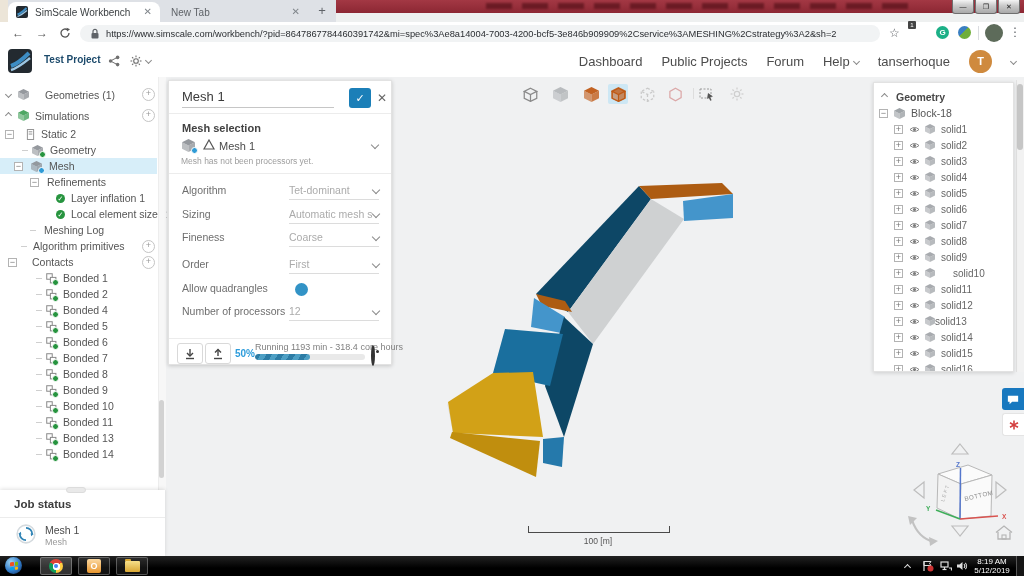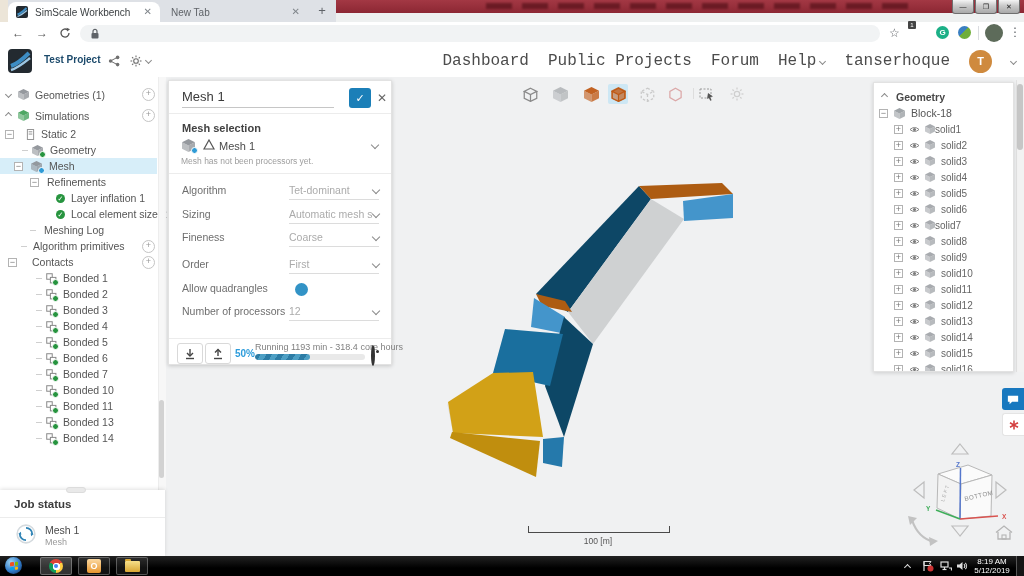--- a/index.html
+++ b/index.html
@@ -32,21 +32,21 @@
   .ext-red::after{content:"";position:absolute;left:4px;top:3px;width:7px;height:7px;border-radius:50%;background:#fff;}
   .ext-badge{position:absolute;right:-3px;bottom:-3px;width:8px;height:8px;background:#444;color:#fff;
     font-size:6px;line-height:8px;text-align:center;border-radius:1px;}
   .ext-green{width:13px;height:13px;border-radius:50%;background:#1cb087;color:#fff;font-size:8px;font-weight:bold;
     text-align:center;line-height:13px;}
   .ext-idm{width:13px;height:13px;border-radius:50%;background:linear-gradient(135deg,#3a7fc1 45%,#6fae3a 45%);}
   .avatar-sm{width:18px;height:18px;border-radius:50%;background:#5d6b5a;}
   
   .appheader{left:0;top:45px;width:1024px;height:32px;background:#fff;border-bottom:1px solid #e7e7e7;}
   .project-title{font-size:10px;font-weight:bold;color:#1c4a6b;}
-  .hdr-nav{font-size:16px;color:#4c4c4c;white-space:nowrap;font-family:Liberation Mono, monospace;}
+  .hdr-nav{font-size:13px;color:#4c4c4c;white-space:nowrap;}
   .avatar-T{width:23px;height:23px;border-radius:50%;background:#cf8a3e;color:#fff;font-size:11px;font-weight:bold;
     text-align:center;line-height:23px;}
   .chev{display:inline-block;width:5px;height:5px;border-right:1.4px solid #8a8a8a;border-bottom:1.4px solid #8a8a8a;}
   .chev.down{transform:rotate(45deg);}  .chev.up{transform:rotate(-135deg);}
   .chev.sm{width:4px;height:4px;}
   
   .tree{left:0;top:77px;width:165px;height:413px;background:#fff;border-right:1px solid #e4e4e4;padding-top:7px;box-sizing:border-box;}
   .trow{display:flex;align-items:center;height:16px;font-size:10.5px;color:#555;position:relative;white-space:nowrap;}
   .trow.tall{height:21px;}
   .trow.sel{background:#d7eef9;width:157px;}
@@ -291,20 +291,21 @@
   <div class="abs toolbar">
     <span class="abs navglyph" style="left:12px;top:5px;">←</span>
     <span class="abs navglyph" style="left:36px;top:5px;">→</span>
     <svg class="abs" style="left:59px;top:5px;color:#555" width="12" height="12">
         <use href="#sym-refresh"></use>
       </svg>
     <div class="abs omnibox">
       <svg width="10" height="12" style="margin-left:10px;flex:none;color:#5f6368">
           <use href="#sym-lock"></use>
         </svg>
+      <span class="url">https://www.simscale.com/workbench/?pid=8647867784460391742&amp;mi=spec%3Ae8a14004-7003-4200-bcf5-3e846b909909%2Cservice%3AMESHING%2Cstrategy%3A2&amp;sh=2</span>
     </div>
     <span class="abs" style="left:889px;top:4px;font-size:12px;color:#5f6368">☆</span>
     <span class="abs ext-red" style="left:913px;top:4px;">
       <span class="ext-badge">1</span>
     </span>
     <span class="abs ext-green" style="left:936px;top:4px;">G</span>
     <span class="abs ext-idm" style="left:958px;top:4px;"></span>
     <div class="abs" style="left:978px;top:4px;width:1px;height:14px;background:#dadce0"></div>
     <span class="abs avatar-sm" style="left:985px;top:2px;"></span>
     <span class="abs" style="left:1009px;top:3px;font-size:12px;color:#5f6368">⋮</span>
@@ -437,21 +438,21 @@
         <use href="#sym-asterisk"></use>
       </svg>
   </div>
 
   <div class="abs tree">
     <div class="trow tall">
       <span class="chev down sm" style="margin-left:6px"></span>
       <svg width="11" height="11" style="margin-left:7px;color:#8f9499;flex:none">
           <use href="#sym-cube"></use>
         </svg>
-      <span style="margin-left:6px">Geometries (1)</span>
+      <span style="margin-left:16px">Geometries (1)</span>
       <span class="plusbtn">+</span>
     </div>
     <div class="trow tall">
       <span class="chev up sm" style="margin-left:6px"></span>
       <svg width="11" height="11" style="margin-left:7px;color:#44a25c;flex:none">
           <use href="#sym-cube"></use>
         </svg>
       <span style="margin-left:6px">Simulations</span>
       <span class="plusbtn">+</span>
     </div>
@@ -530,30 +531,20 @@
         <span style="margin-left:6px">Bonded 2</span>
       </div>
     <div class="trow">
         <span class="dash" style="margin-left:36px"></span>
         <span style="position:relative;margin-left:4px;flex:none">
           <svg width="11" height="11" style="color:#8a8a8a">
             <use href="#sym-link2"></use>
           </svg>
           <span class="badge" style="right:-2px;bottom:-2px;background:#27943f"></span>
         </span>
-        <span style="margin-left:6px">Bonded 3</span>
-      </div>
-    <div class="trow">
-        <span class="dash" style="margin-left:36px"></span>
-        <span style="position:relative;margin-left:4px;flex:none">
-          <svg width="11" height="11" style="color:#8a8a8a">
-            <use href="#sym-link2"></use>
-          </svg>
-          <span class="badge" style="right:-2px;bottom:-2px;background:#27943f"></span>
-        </span>
         <span style="margin-left:6px">Bonded 4</span>
       </div>
     <div class="trow">
         <span class="dash" style="margin-left:36px"></span>
         <span style="position:relative;margin-left:4px;flex:none">
           <svg width="11" height="11" style="color:#8a8a8a">
             <use href="#sym-link2"></use>
           </svg>
           <span class="badge" style="right:-2px;bottom:-2px;background:#27943f"></span>
         </span>
@@ -571,20 +562,40 @@
       </div>
     <div class="trow">
         <span class="dash" style="margin-left:36px"></span>
         <span style="position:relative;margin-left:4px;flex:none">
           <svg width="11" height="11" style="color:#8a8a8a">
             <use href="#sym-link2"></use>
           </svg>
           <span class="badge" style="right:-2px;bottom:-2px;background:#27943f"></span>
         </span>
         <span style="margin-left:6px">Bonded 7</span>
+      </div>
+    <div class="trow">
+        <span class="dash" style="margin-left:36px"></span>
+        <span style="position:relative;margin-left:4px;flex:none">
+          <svg width="11" height="11" style="color:#8a8a8a">
+            <use href="#sym-link2"></use>
+          </svg>
+          <span class="badge" style="right:-2px;bottom:-2px;background:#27943f"></span>
+        </span>
+        <span style="margin-left:6px">Bonded 8</span>
+      </div>
+    <div class="trow">
+        <span class="dash" style="margin-left:36px"></span>
+        <span style="position:relative;margin-left:4px;flex:none">
+          <svg width="11" height="11" style="color:#8a8a8a">
+            <use href="#sym-link2"></use>
+          </svg>
+          <span class="badge" style="right:-2px;bottom:-2px;background:#27943f"></span>
+        </span>
+        <span style="margin-left:6px">Bonded 9</span>
       </div>
     <div class="trow">
         <span class="dash" style="margin-left:36px"></span>
         <span style="position:relative;margin-left:4px;flex:none">
           <svg width="11" height="11" style="color:#8a8a8a">
             <use href="#sym-link2"></use>
           </svg>
           <span class="badge" style="right:-2px;bottom:-2px;background:#27943f"></span>
         </span>
         <span style="margin-left:6px">Bonded 10</span>
@@ -707,21 +718,21 @@
       <span style="margin-left:6px;font-size:10.5px;color:#555">Block-18</span>
     </div>
     <div class="grow">
         <span class="tbox" style="margin-left:20px">+</span>
         <svg width="11" height="9" style="margin-left:6px;color:#7a7a7a;flex:none">
           <use href="#sym-eye"></use>
         </svg>
         <svg width="10" height="10" style="margin-left:5px;color:#a3a7ab;flex:none">
           <use href="#sym-cube"></use>
         </svg>
-        <span style="">solid1</span>
+        <span style="margin-left:6px">solid1</span>
       </div>
     <div class="grow">
         <span class="tbox" style="margin-left:20px">+</span>
         <svg width="11" height="9" style="margin-left:6px;color:#7a7a7a;flex:none">
           <use href="#sym-eye"></use>
         </svg>
         <svg width="10" height="10" style="margin-left:5px;color:#a3a7ab;flex:none">
           <use href="#sym-cube"></use>
         </svg>
         <span style="margin-left:6px">solid2</span>
@@ -767,21 +778,21 @@
         <span style="margin-left:6px">solid6</span>
       </div>
     <div class="grow">
         <span class="tbox" style="margin-left:20px">+</span>
         <svg width="11" height="9" style="margin-left:6px;color:#7a7a7a;flex:none">
           <use href="#sym-eye"></use>
         </svg>
         <svg width="10" height="10" style="margin-left:5px;color:#a3a7ab;flex:none">
           <use href="#sym-cube"></use>
         </svg>
-        <span style="">solid7</span>
+        <span style="margin-left:6px">solid7</span>
       </div>
     <div class="grow">
         <span class="tbox" style="margin-left:20px">+</span>
         <svg width="11" height="9" style="margin-left:6px;color:#7a7a7a;flex:none">
           <use href="#sym-eye"></use>
         </svg>
         <svg width="10" height="10" style="margin-left:5px;color:#a3a7ab;flex:none">
           <use href="#sym-cube"></use>
         </svg>
         <span style="margin-left:6px">solid8</span>
@@ -797,21 +808,21 @@
         <span style="margin-left:6px">solid9</span>
       </div>
     <div class="grow">
         <span class="tbox" style="margin-left:20px">+</span>
         <svg width="11" height="9" style="margin-left:6px;color:#7a7a7a;flex:none">
           <use href="#sym-eye"></use>
         </svg>
         <svg width="10" height="10" style="margin-left:5px;color:#a3a7ab;flex:none">
           <use href="#sym-cube"></use>
         </svg>
-        <span style="margin-left:6px">solid10</span>
+        <span style="margin-left:18px">solid10</span>
       </div>
     <div class="grow">
         <span class="tbox" style="margin-left:20px">+</span>
         <svg width="11" height="9" style="margin-left:6px;color:#7a7a7a;flex:none">
           <use href="#sym-eye"></use>
         </svg>
         <svg width="10" height="10" style="margin-left:5px;color:#a3a7ab;flex:none">
           <use href="#sym-cube"></use>
         </svg>
         <span style="margin-left:6px">solid11</span>
@@ -827,21 +838,21 @@
         <span style="margin-left:6px">solid12</span>
       </div>
     <div class="grow">
         <span class="tbox" style="margin-left:20px">+</span>
         <svg width="11" height="9" style="margin-left:6px;color:#7a7a7a;flex:none">
           <use href="#sym-eye"></use>
         </svg>
         <svg width="10" height="10" style="margin-left:5px;color:#a3a7ab;flex:none">
           <use href="#sym-cube"></use>
         </svg>
-        <span style="margin-left:6px">solid13</span>
+        <span style="">solid13</span>
       </div>
     <div class="grow">
         <span class="tbox" style="margin-left:20px">+</span>
         <svg width="11" height="9" style="margin-left:6px;color:#7a7a7a;flex:none">
           <use href="#sym-eye"></use>
         </svg>
         <svg width="10" height="10" style="margin-left:5px;color:#a3a7ab;flex:none">
           <use href="#sym-cube"></use>
         </svg>
         <span style="margin-left:6px">solid14</span>

